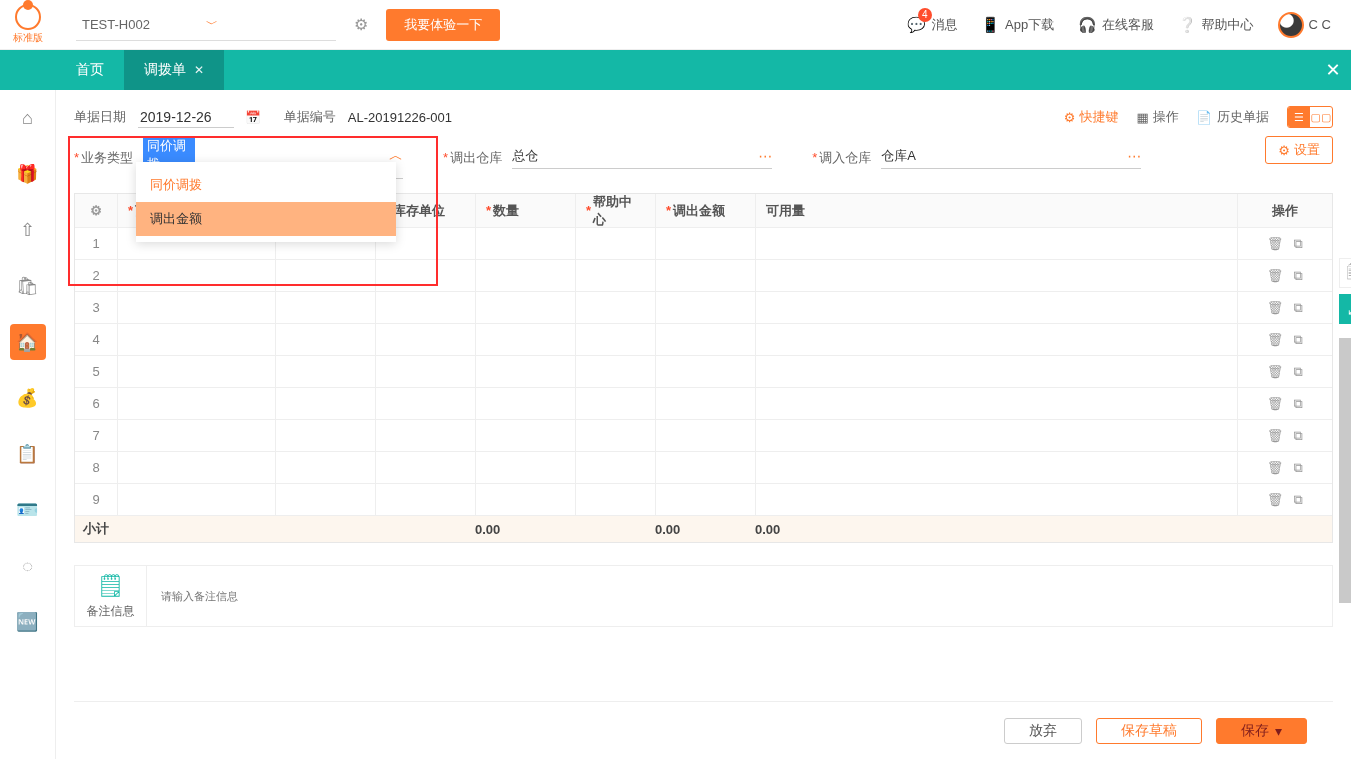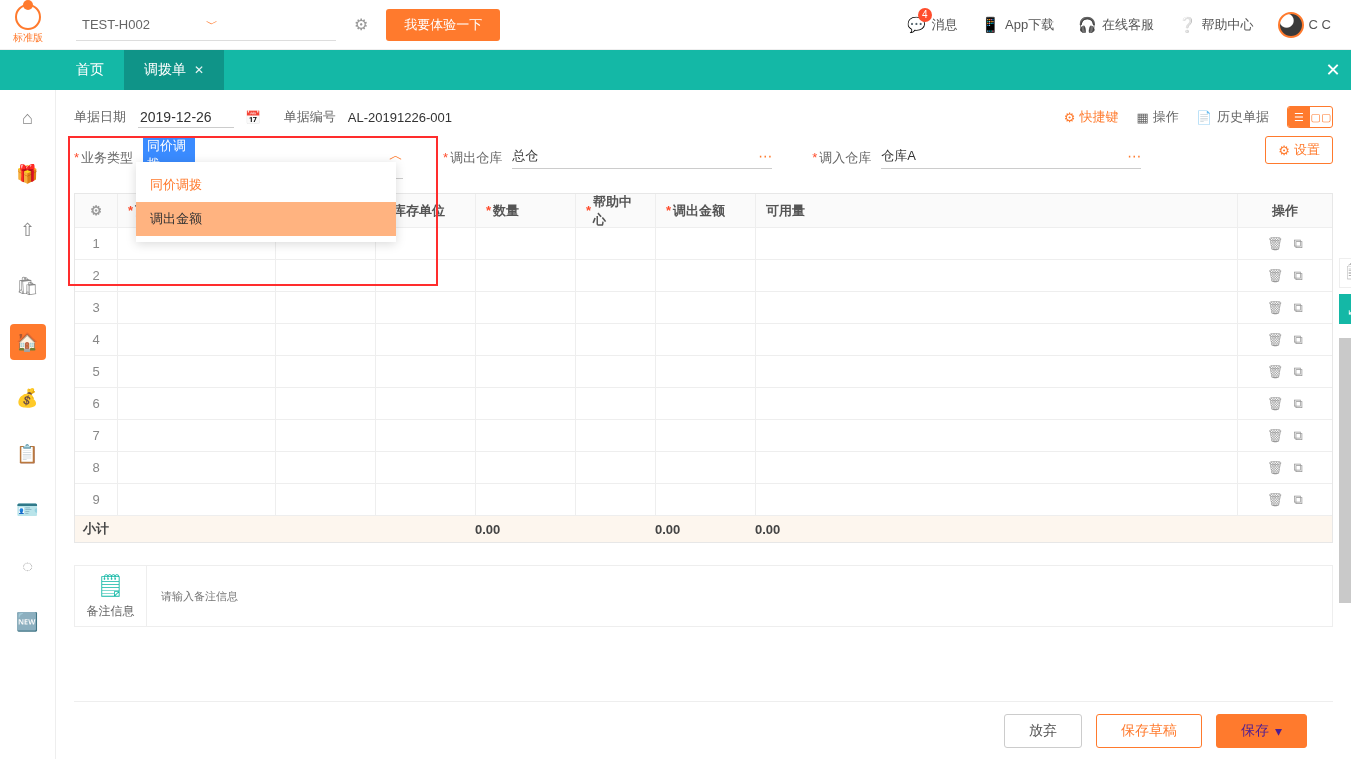--- a/index.html
+++ b/index.html
@@ -87,23 +87,23 @@
 .tfoot .idx{flex:0 0 42px;text-align:center}
 
 
 .remark{margin-top:22px;border:1px solid #eee;display:flex;align-items:center;height:62px}
 .remark-left{width:72px;display:flex;flex-direction:column;align-items:center;justify-content:center;gap:4px;border-right:1px solid #eee;color:#666;font-size:12px;height:100%}
 .remark-left .note-ico{color:#14b8a6;font-size:22px}
 .remark input{flex:1;border:none;padding:0 14px;font-size:11px;color:#888;outline:none}
 
 
 .footer{border-top:1px solid #eee;height:58px;display:flex;align-items:center;justify-content:flex-end;gap:14px;padding:0 26px;margin-top:auto}
-.btn{height:34px;padding:0 24px;border-radius:3px;font-size:14px;border:1px solid #ccc;background:#fff;color:#555}
+.btn{height:26px;padding:0 24px;border-radius:3px;font-size:14px;border:1px solid #ccc;background:#fff;color:#555}
 .btn.outline-o{border-color:#ff7a2d;color:#ff7a2d}
-.btn.solid-o{background:#ff7a2d;color:#4c1d95;border-color:#ff7a2d;display:flex;align-items:center;gap:6px}
+.btn.solid-o{background:#ff7a2d;color:#7f1d1d;border-color:#ff7a2d;display:flex;align-items:center;gap:6px}
 
 
 .floaters{position:absolute;right:-0px;top:254px;display:flex;flex-direction:column;gap:6px}
 .fl{width:30px;height:30px;background:#fff;border:1px solid #eee;display:flex;align-items:center;justify-content:center;color:#999;font-size:15px}
 .fl.teal{background:#14b8a6;color:#fff;border-color:#14b8a6}
 
 .scrollbar-fake{width:12px;background:#f1f1f1;position:absolute;right:0;top:248px;bottom:156px}
 .scrollbar-fake .thumb{background:#c9c9c9;width:100%;height:100%}
 </style>
 </head>

